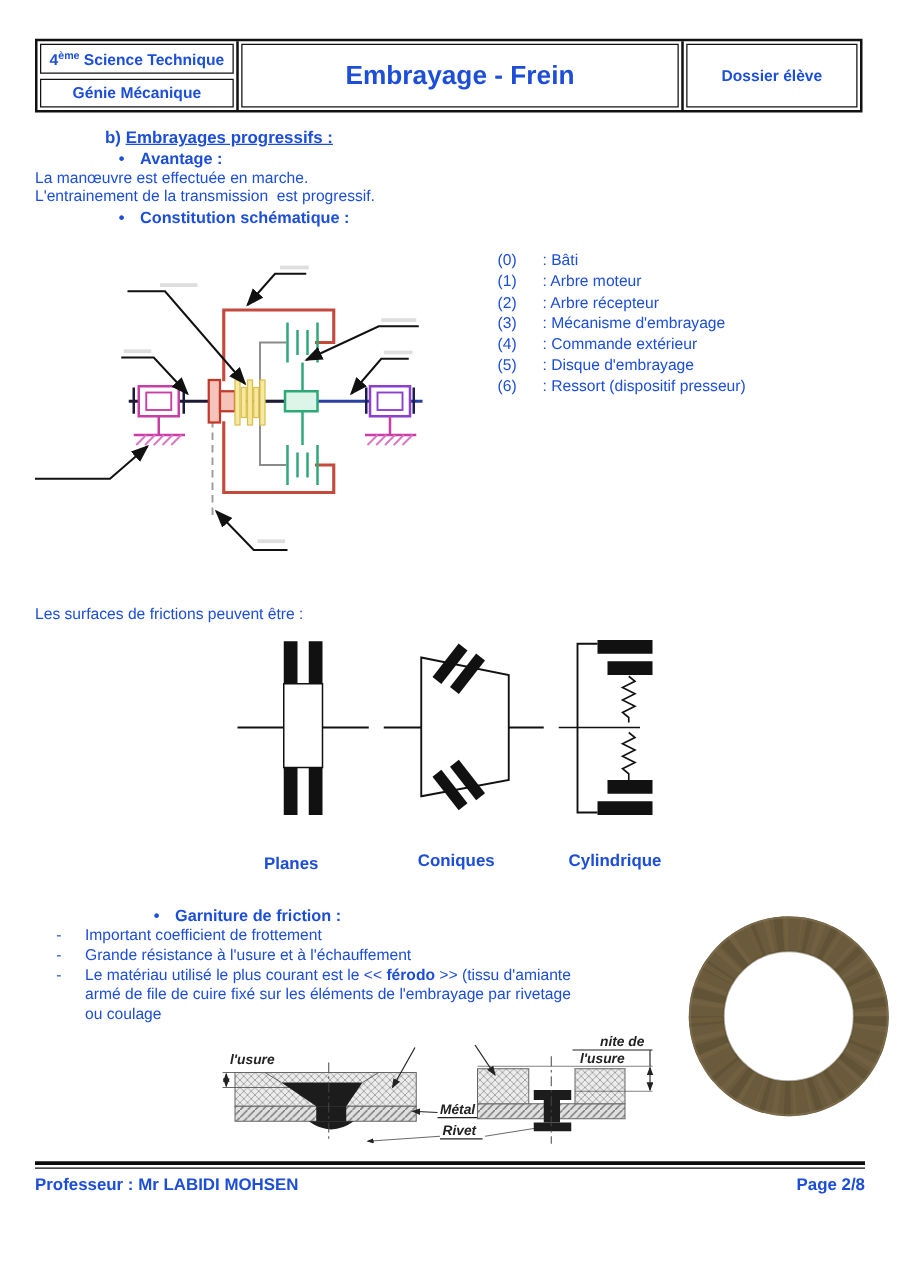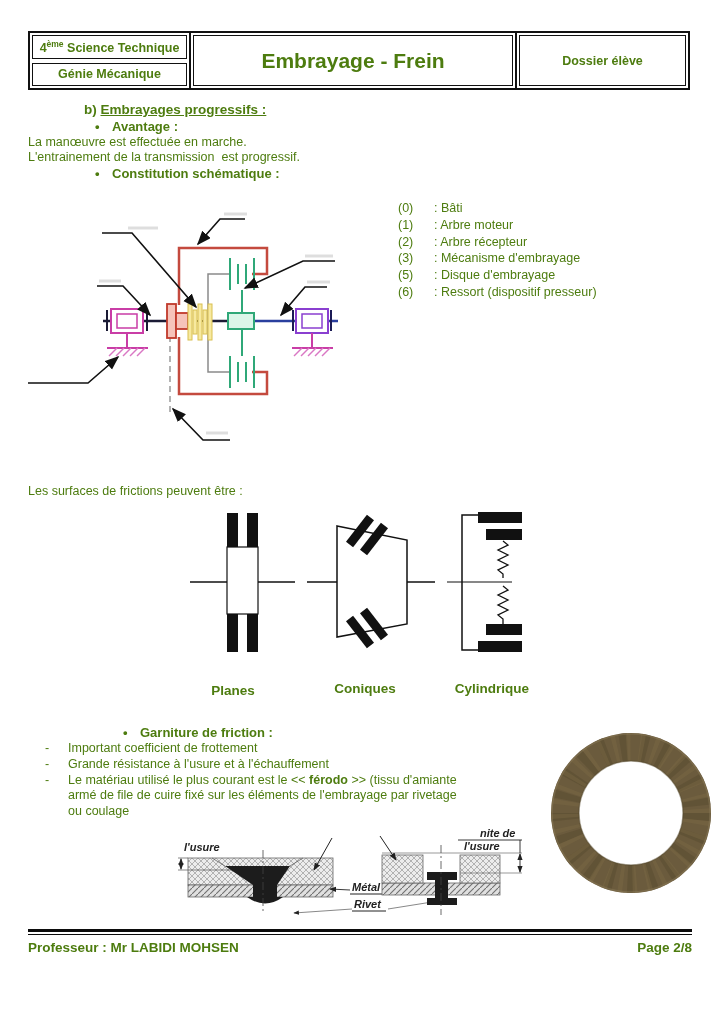--- a/index.html
+++ b/index.html
@@ -1,24 +1,24 @@
 <!DOCTYPE html>
 <html><head>
 <meta charset="utf-8">
 <style>
   html,body{margin:0;padding:0;background:#fff;}
   .page{position:relative;width:720px;height:1018px;background:#fff;overflow:hidden;
-        font-family:"Liberation Sans",sans-serif;color:#4d7c0f;}
+        font-family:"Liberation Sans",sans-serif;color:#1d4ed8;}
   
   .hdr{position:absolute;left:28px;top:31px;width:662px;height:59px;border:2px solid #111;
        display:flex;box-sizing:border-box;}
   .hdr-col{display:flex;flex-direction:column;box-sizing:border-box;}
   .hdr-left{width:161px;border-right:2px solid #111;}
   .hdr-center{flex:1;border-right:2px solid #111;padding:2px;}
-  .hdr-right{width:171px;}
+  .hdr-right{width:141px;}
   .hdr-cell{flex:1;margin:2px;border:1.5px solid #111;display:flex;align-items:center;
             justify-content:center;font-weight:bold;font-size:12.5px;white-space:nowrap;}
   .hdr-title{height:100%;border:1.5px solid #111;display:flex;align-items:center;
              justify-content:center;font-weight:bold;font-size:21px;box-sizing:border-box;}
   sup{font-size:8.5px;vertical-align:super;}
   
   .abs{position:absolute;}
   .b{font-weight:bold;}
   .body-txt{font-size:12.5px;white-space:pre-wrap;}
   .h13{font-size:13.5px;font-weight:bold;}
@@ -176,20 +176,21 @@
       <path d="M28,383 H88 L118,357" marker-end="url(#arr)"></path>
       <path d="M230,440 H203 L173,409" marker-end="url(#arr)"></path>
     </g>
   </svg>
 
   <div class="abs legend" style="left:398px;top:200px;">
     <div><span class="lnum">(0)</span><span>: Bâti</span></div>
     <div><span class="lnum">(1)</span><span>: Arbre moteur</span></div>
     <div><span class="lnum">(2)</span><span>: Arbre récepteur</span></div>
     <div><span class="lnum">(3)</span><span>: Mécanisme d'embrayage</span></div>
+    <div><span class="lnum">(4)</span><span>: Commande extérieur</span></div>
     <div><span class="lnum">(5)</span><span>: Disque d'embrayage</span></div>
     <div><span class="lnum">(6)</span><span>: Ressort (dispositif presseur)</span></div>
   </div>
 
   <div class="abs body-txt" style="left:28px;top:484px;">Les surfaces de frictions peuvent être :</div>
 
   <svg style="left:170px;top:500px;" width="380" height="205" viewBox="170 500 380 205">
 
     <g>
       <line x1="190" y1="582" x2="295" y2="582" stroke="#111" stroke-width="1.5"></line>

